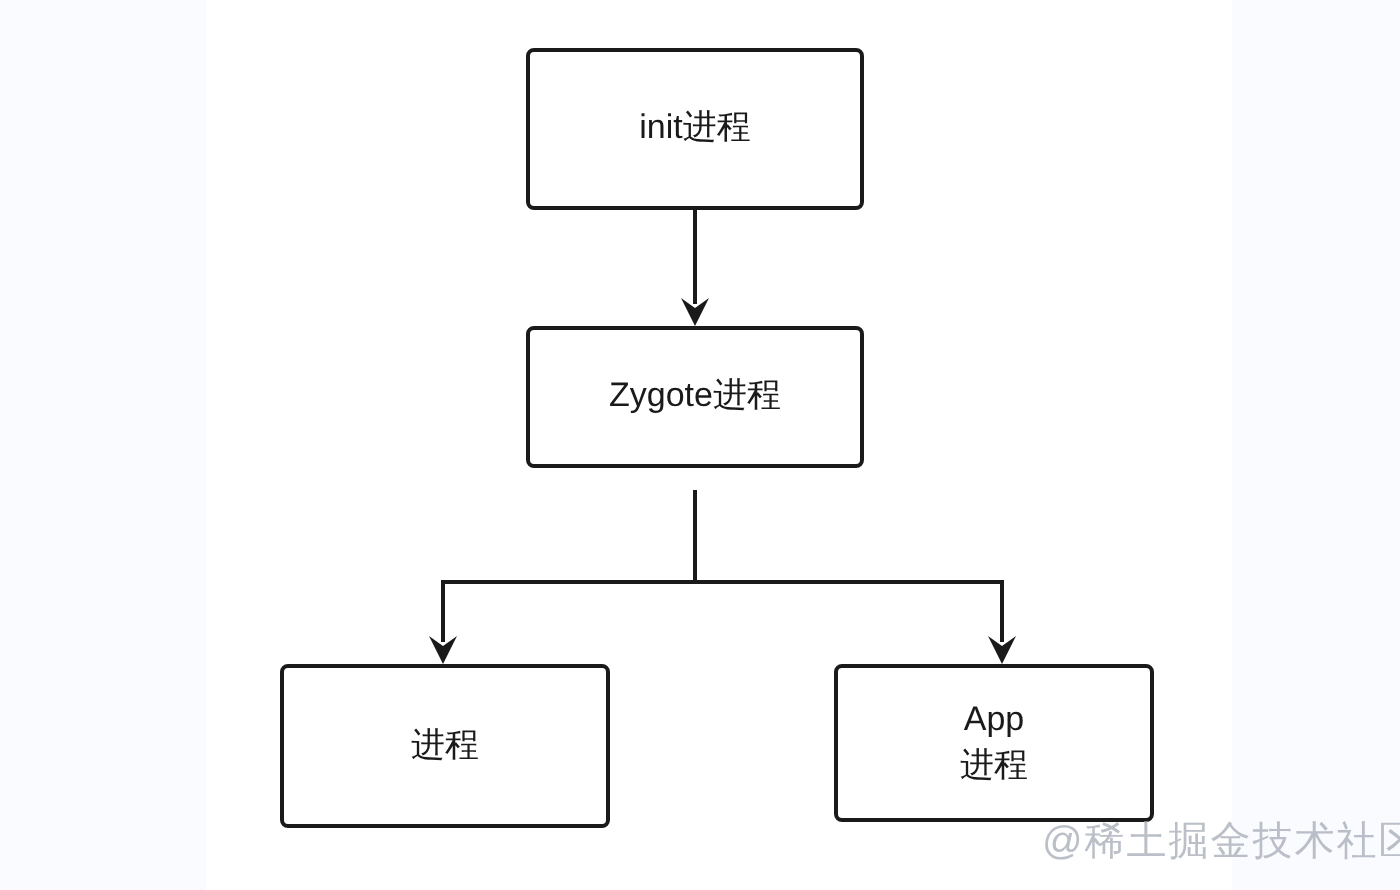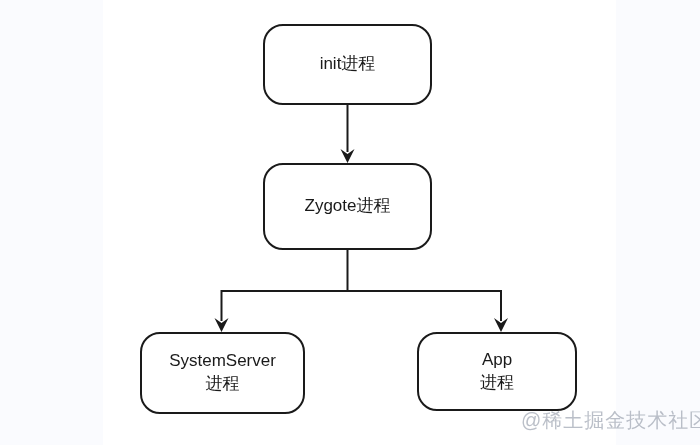--- a/index.html
+++ b/index.html
@@ -31,33 +31,33 @@
     left: 0;
     top: 0;
     width: 700px;
     height: 445px;
     pointer-events: none;
   }
   .node {
     position: absolute;
     box-sizing: border-box;
     border: 2px solid #1a1a1a;
-    border-radius: 20px;
+    border-radius: 4px;
     background: #ffffff;
     display: flex;
     flex-direction: column;
     align-items: center;
     justify-content: center;
     font-size: 17px;
     line-height: 1.35;
     color: #1a1a1a;
     text-align: center;
   }
   #node-init        { left: 263px; top: 24px;  width: 169px; height: 81px; }
-  #node-zygote      { left: 263px; top: 163px; width: 169px; height: 87px; }
+  #node-zygote      { left: 263px; top: 163px; width: 169px; height: 71px; }
   #node-systemserver{ left: 140px; top: 332px; width: 165px; height: 82px; }
   #node-app         { left: 417px; top: 332px; width: 160px; height: 79px; }
   .watermark {
     position: absolute;
     left: 521px;
     top: 407px;
     font-size: 20px;
     letter-spacing: 1px;
     color: #aab0bb;
     opacity: 0.8;
@@ -90,21 +90,20 @@
 
   <div class="node" id="node-init">
     <span>init进程</span>
   </div>
 
   <div class="node" id="node-zygote">
     <span>Zygote进程</span>
   </div>
 
   <div class="node" id="node-systemserver">
-    <span>SystemServer</span>
     <span>进程</span>
   </div>
 
   <div class="node" id="node-app">
     <span>App</span>
     <span>进程</span>
   </div>
 
   <div class="watermark">@稀土掘金技术社区</div>
 

